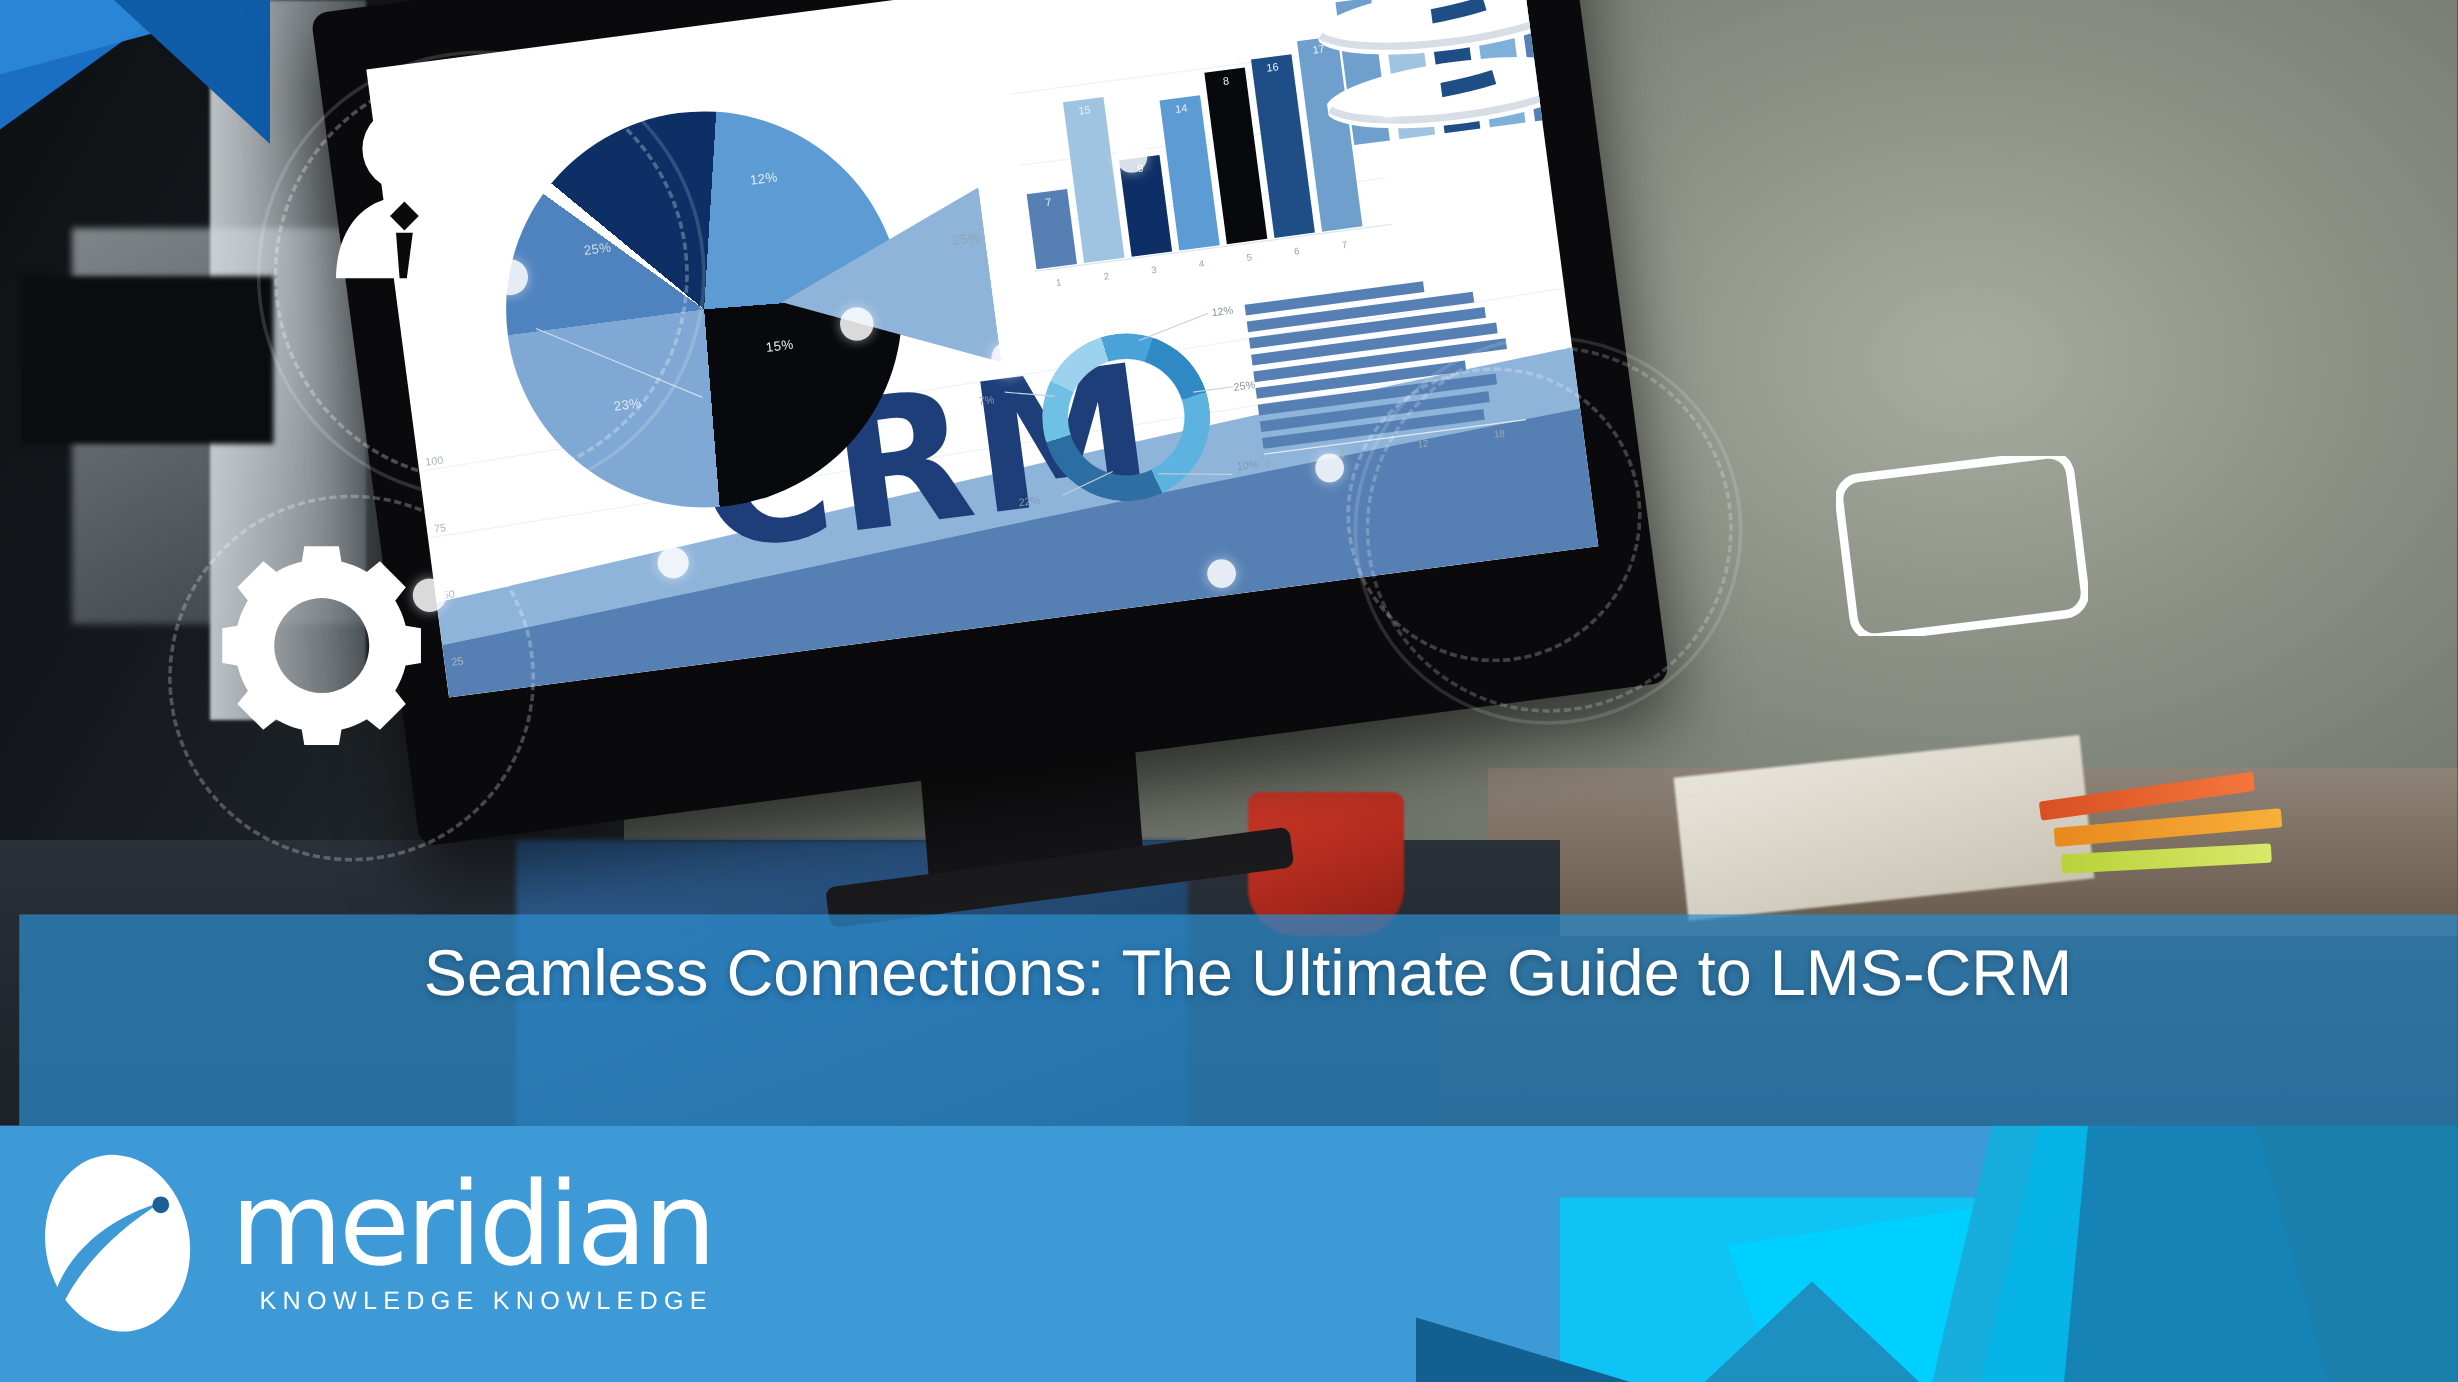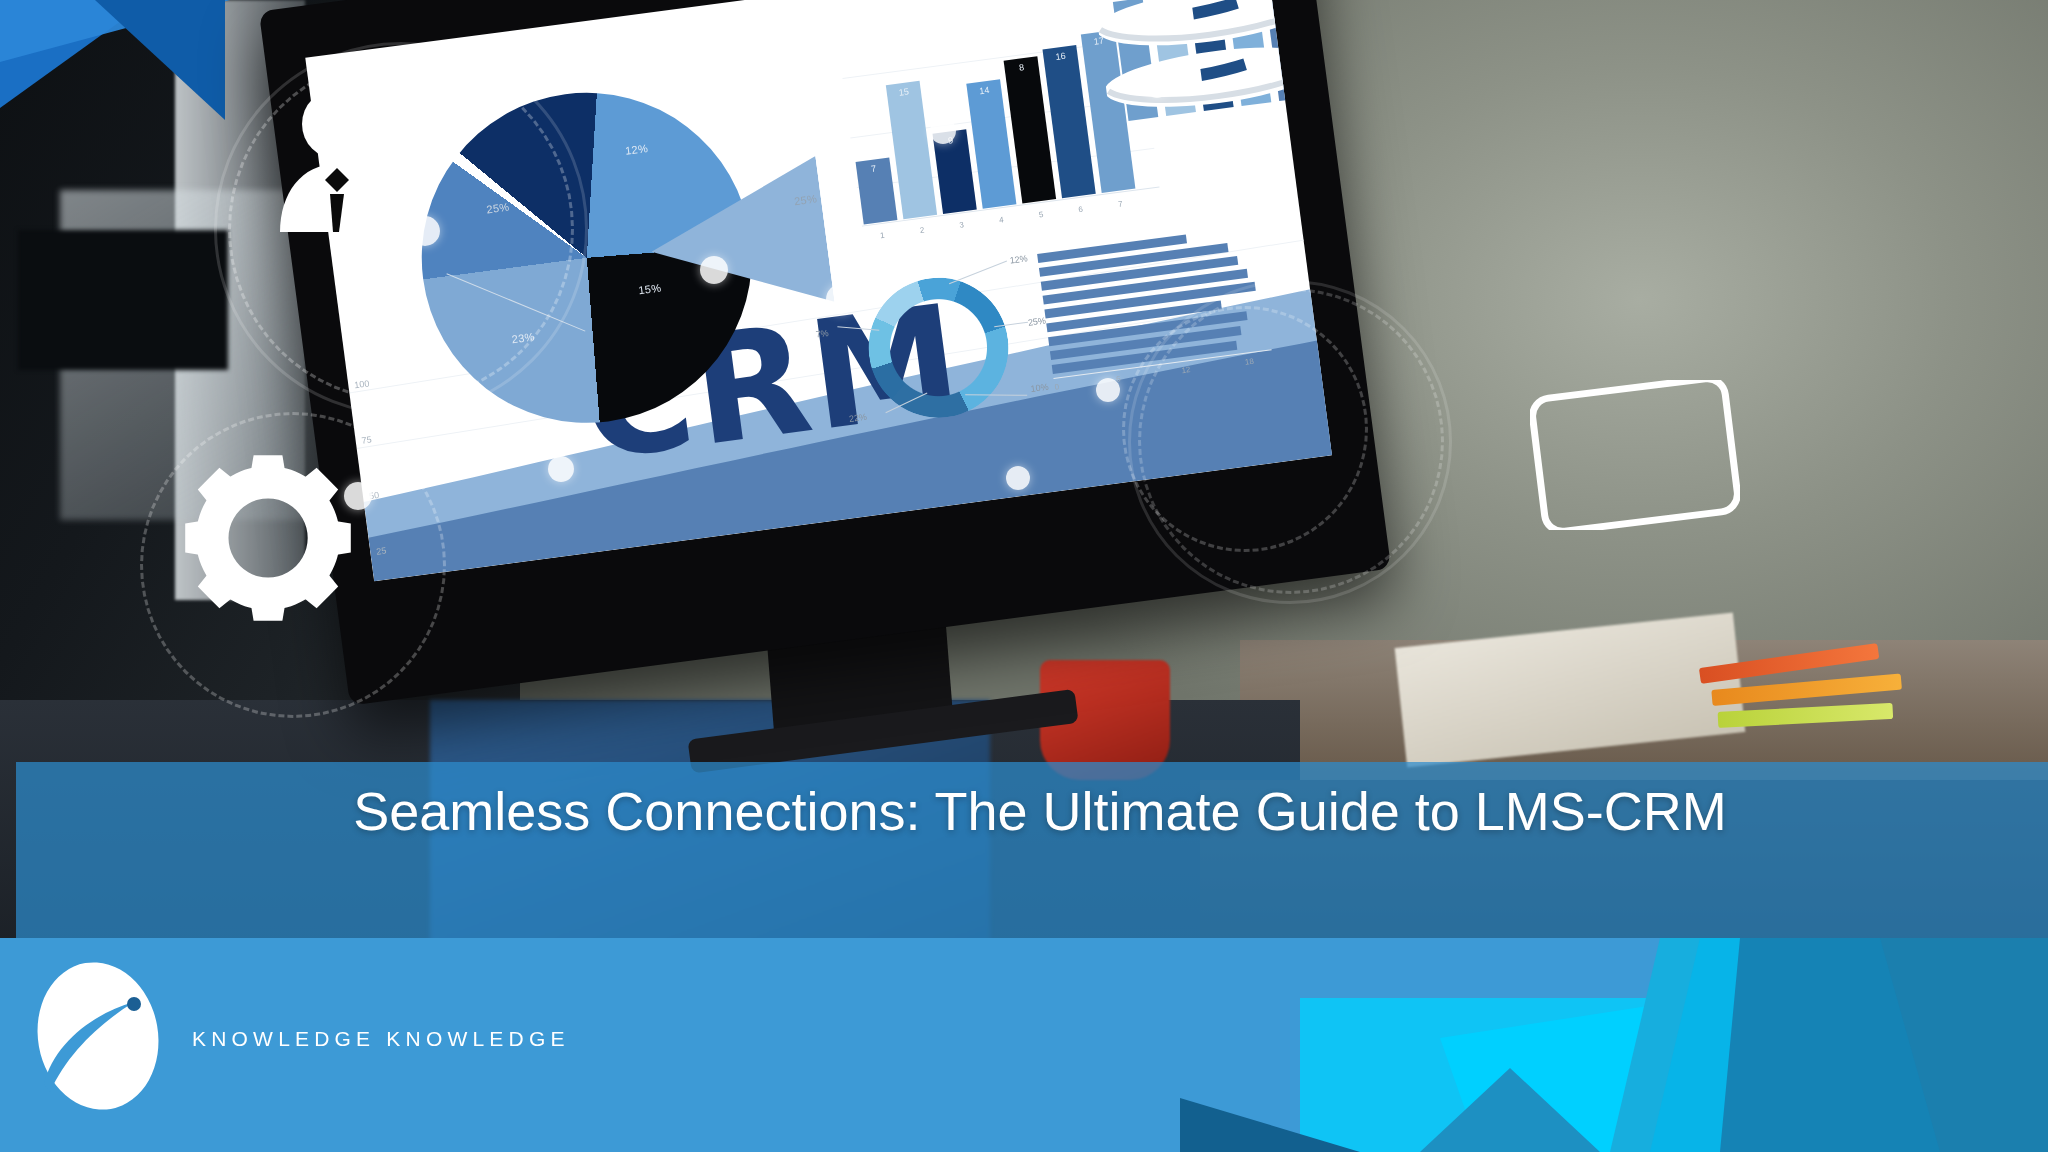--- a/index.html
+++ b/index.html
@@ -351,18 +351,19 @@
 
     <div class="logo">
       <div class="logo-mark">
         <svg width="136" height="160" viewBox="0 0 136 160">
           <ellipse cx="68" cy="80" rx="60" ry="74" fill="#ffffff" transform="rotate(-10 68 80)"></ellipse>
           <path d="M14,128 C24,88 62,58 104,46 C72,66 38,96 20,136 Z" fill="#3d9ad6"></path>
           <circle cx="104" cy="48" r="7" fill="#1b5f94"></circle>
         </svg>
       </div>
       <div class="logo-text">
+        <div class="logo-word">meridian</div>
         <div class="logo-sub">KNOWLEDGE KNOWLEDGE</div>
       </div>
     </div>
   </div>
 
 </div>
 
 </body></html>

